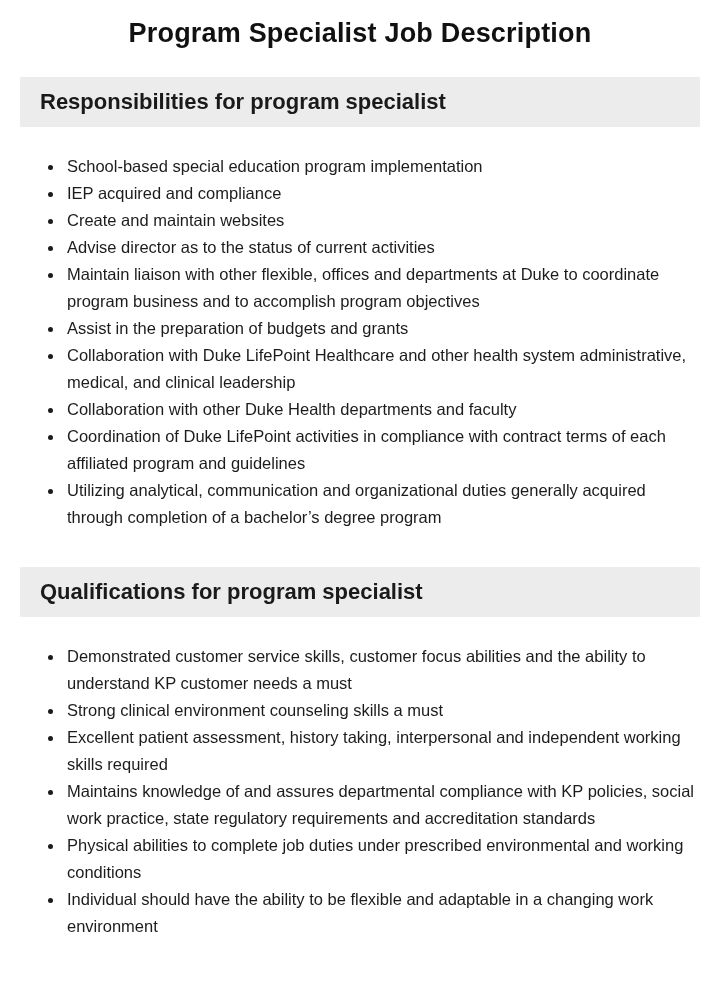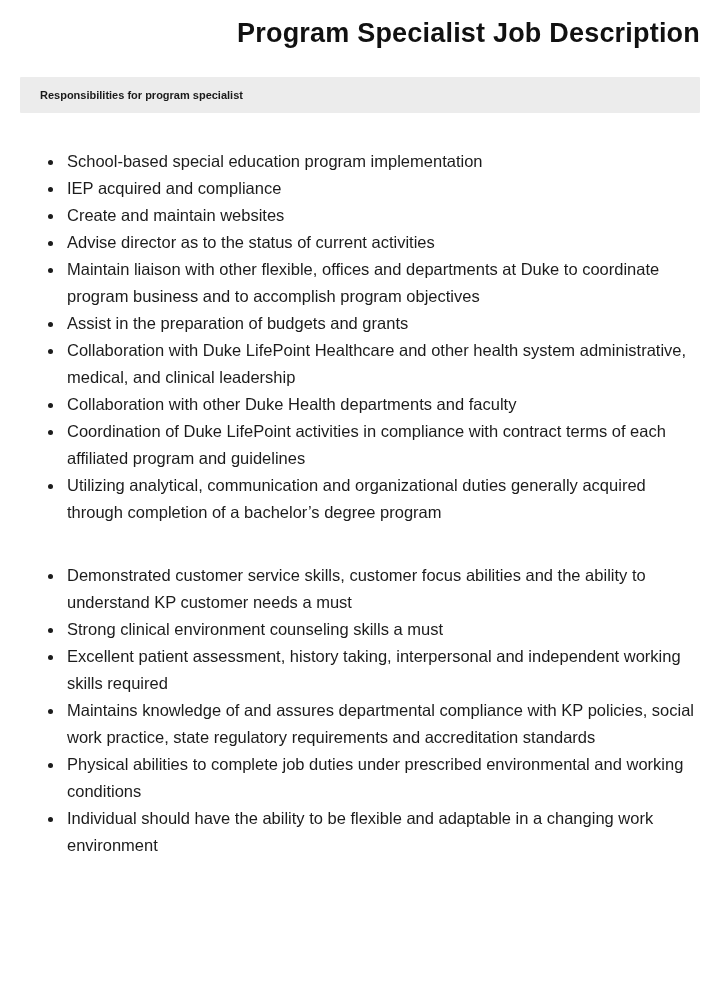--- a/index.html
+++ b/index.html
@@ -10,44 +10,44 @@
     color: #1c1c1c;
   }
   .page {
     width: 720px;
     min-height: 998px;
     box-sizing: border-box;
     padding: 4px 20px 24px 20px;
     background: #ffffff;
   }
   .doc-title {
-    text-align: right;
+    text-align: center;
     font-size: 27px;
     font-weight: 700;
     color: #111111;
     margin: 14px 0 28px 0;
     letter-spacing: 0.2px;
   }
   .intro {
     font-size: 16.5px;
     line-height: 27px;
     margin: 0 0 26px 0;
     color: #1c1c1c;
   }
   .section-header {
     background: #ececec;
     font-weight: 700;
-    font-size: 11px;
+    font-size: 22px;
     color: #1a1a1a;
     padding: 12px 20px;
     margin: 0;
     border-radius: 1px;
   }
   ul.bullets {
-    margin: 35px 0 36px 0;
+    margin: 26px 0 36px 0;
     padding-left: 44px;
   }
   ul.bullets li {
     font-size: 16.5px;
     line-height: 27px;
     padding-left: 3px;
     color: #1c1c1c;
   }
   ul.bullets li::marker {
     color: #1c1c1c;
@@ -66,20 +66,21 @@
         <li>IEP acquired and compliance</li>
         <li>Create and maintain websites</li>
         <li>Advise director as to the status of current activities</li>
         <li>Maintain liaison with other flexible, offices and departments at Duke to coordinate program business and to accomplish program objectives</li>
         <li>Assist in the preparation of budgets and grants</li>
         <li>Collaboration with Duke LifePoint Healthcare and other health system administrative, medical, and clinical leadership</li>
         <li>Collaboration with other Duke Health departments and faculty</li>
         <li>Coordination of Duke LifePoint activities in compliance with contract terms of each affiliated program and guidelines</li>
         <li>Utilizing analytical, communication and organizational duties generally acquired through completion of a bachelor’s degree program</li>
       </ul>
+      <div class="section-header">Qualifications for program specialist</div>
       <ul class="bullets">
         <li>Demonstrated customer service skills, customer focus abilities and the ability to understand KP customer needs a must</li>
         <li>Strong clinical environment counseling skills a must</li>
         <li>Excellent patient assessment, history taking, interpersonal and independent working skills required</li>
         <li>Maintains knowledge of and assures departmental compliance with KP policies, social work practice, state regulatory requirements and accreditation standards</li>
         <li>Physical abilities to complete job duties under prescribed environmental and working conditions</li>
         <li>Individual should have the ability to be flexible and adaptable in a changing work environment</li>
       </ul>
     </div>
 </div>

